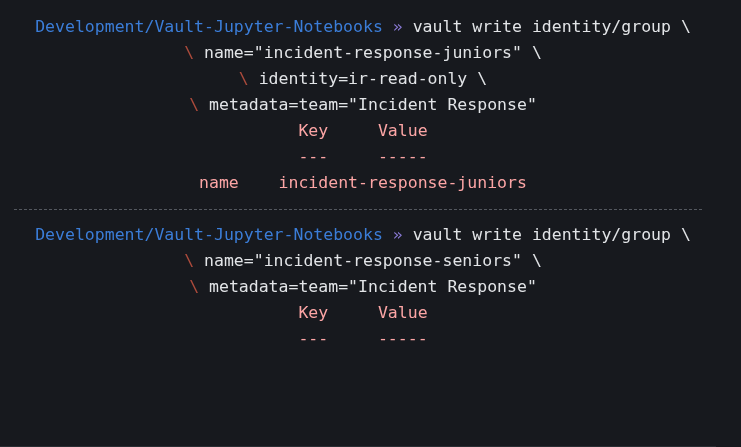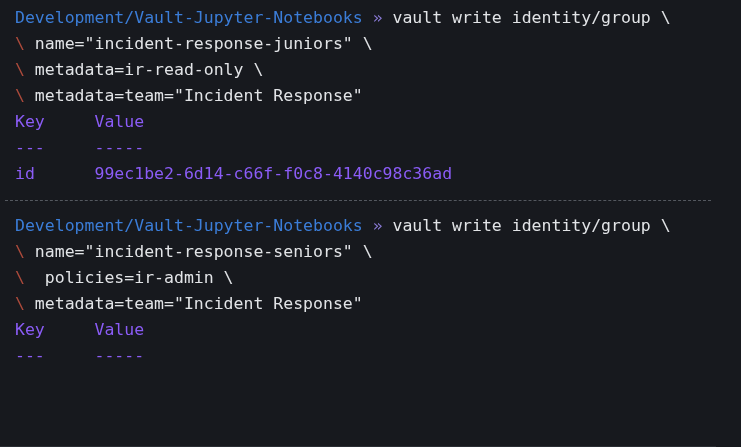--- a/index.html
+++ b/index.html
@@ -10,23 +10,24 @@
   body {
     width: 741px;
     height: 447px;
     overflow: hidden;
     font-family: "DejaVu Sans Mono", "Liberation Mono", monospace;
   }
   #terminal {
     width: 716px;
     height: 447px;
     background: #17191e;
-    padding: 5px;
+    padding: 14px;
     box-sizing: border-box;
     position: relative;
+    text-align: center;
   }
   .block {
     padding: 0;
   }
   .line {
     height: 26px;
     line-height: 26px;
     font-size: 16.5px;
     letter-spacing: 0px;
     white-space: pre;
@@ -40,21 +41,21 @@
   .prompt-sep {
     color: #8a7ad6;
   }
   .cmd {
     color: #e2e4e7;
   }
   .cont-slash {
     color: #ad4b3c;
   }
   .out {
-    color: #8b5cf6;
+    color: #fca5a5;
   }
   .divider {
     height: 26px;
     display: flex;
     align-items: center;
     padding: 0 0px;
   }
   .divider-rule {
     width: 100%;
     border-top: 1.5px dashed #54585f;
@@ -73,44 +74,43 @@
 <body>
 
 <div id="terminal">
 
   <div class="block">
 
     <div class="line first"><span class="prompt-path">Development/Vault-Jupyter-Notebooks</span><span> </span><span class="prompt-sep">»</span><span> </span><span class="cmd">vault write identity/group \</span></div>
 
     <div class="line"><span class="cont-slash">\</span><span class="cmd"> name="incident-response-juniors" \</span></div>
 
-    <div class="line"><span class="cont-slash">\</span><span class="cmd"> metadata=ir-read-only \</span></div>
+    <div class="line"><span class="cont-slash">\</span><span class="cmd"> identity=ir-read-only \</span></div>
 
     <div class="line"><span class="cont-slash">\</span><span class="cmd"> metadata=team="Incident Response"</span></div>
 
     <div class="line out"><span>Key</span><span>     </span><span>Value</span></div>
 
     <div class="line out"><span>---</span><span>     </span><span>-----</span></div>
 
-    <div class="line out"><span>id</span><span>      </span><span>99ec1be2-6d14-c66f-f0c8-4140c98c36ad</span></div>
 
+    <div class="line out"><span>name</span><span>    </span><span>incident-response-juniors</span></div>
 
   </div>
 
   <div class="divider">
     <div class="divider-rule"></div>
   </div>
 
   <div class="block">
 
     <div class="line"><span class="prompt-path">Development/Vault-Jupyter-Notebooks</span><span> </span><span class="prompt-sep">»</span><span> </span><span class="cmd">vault write identity/group \</span></div>
 
     <div class="line"><span class="cont-slash">\</span><span class="cmd"> name="incident-response-seniors" \</span></div>
 
-    <div class="line"><span class="cont-slash">\</span><span class="cmd">  policies=ir-admin \</span></div>
 
     <div class="line"><span class="cont-slash">\</span><span class="cmd"> metadata=team="Incident Response"</span></div>
 
     <div class="line out"><span>Key</span><span>     </span><span>Value</span></div>
 
     <div class="line out"><span>---</span><span>     </span><span>-----</span></div>
 
 
 
   </div>

